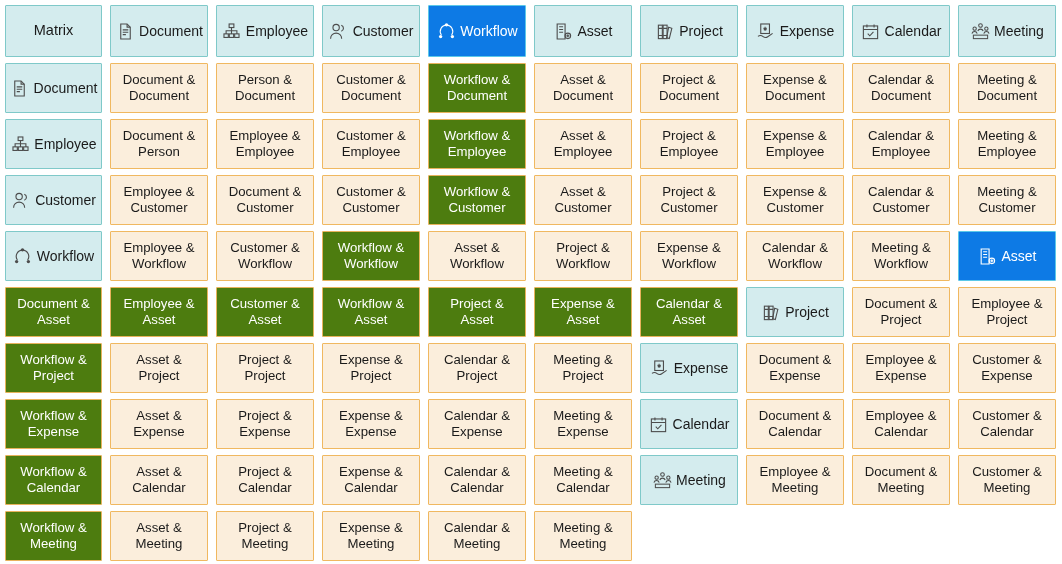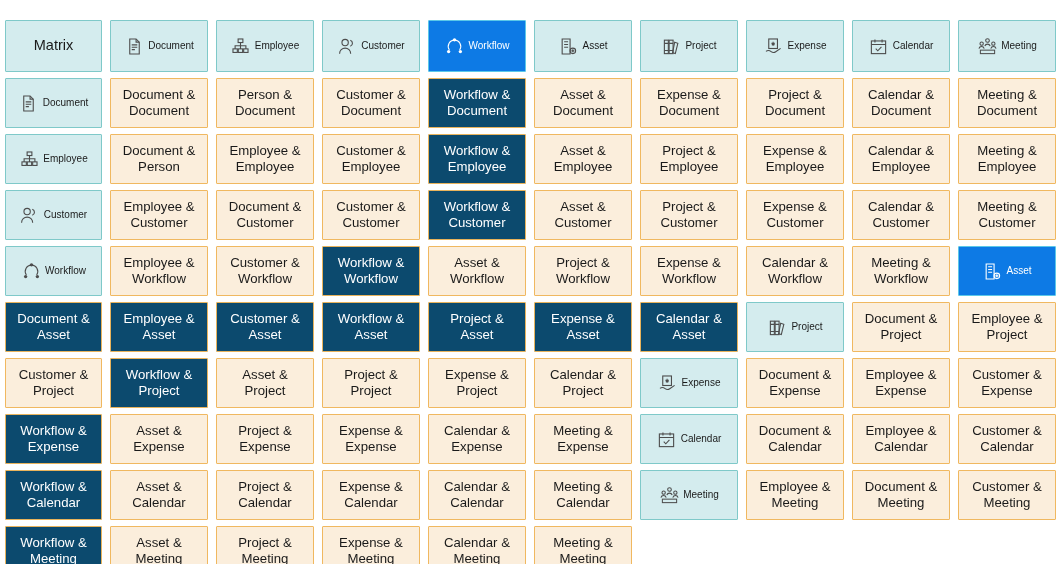--- a/index.html
+++ b/index.html
@@ -8,57 +8,57 @@
     background: #ffffff;
     font-family: "Liberation Sans", sans-serif;
     overflow: hidden;
   }
   #matrix {
     display: grid;
     grid-template-columns: 105px repeat(9, 106px);
     grid-template-rows: 58px repeat(9, 56px);
     column-gap: 0px; row-gap: 0px;
     width: 1062px; height: 564px;
-    padding: 17px 2px 1px 1px;
+    padding: 2px 2px 1px 1px;
     background: #ffffff;
   }
   .cellwrap {
     padding: 3px 4px;
     display: flex;
   }
   .cell {
     flex: 1;
     display: flex;
     align-items: center;
     justify-content: center;
     text-align: center;
     line-height: 1.18;
     border-radius: 1px;
   }
   
   .cell.head {
     background: #d4ecee;
     border: 1px solid #7fc9c9;
     color: #1a1a1a;
-    font-size: 10px;
+    font-size: 14px;
     gap: 4px;
     padding: 2px 3px;
   }
   .cell.head.corner { font-size: 14.5px; }
   
   .cell.body {
     background: #fbeedc;
     border: 1px solid #f0b860;
     color: #1a1a1a;
     font-size: 13.2px;
     padding: 2px 4px;
   }
   
   .cell.hl {
-    background: #0c4a6e;
+    background: #4d7c0f;
     border-color: #e8b35c;
     color: #ffffff;
   }
   .cell.head.hl {
     background: #0d7ae5;
     border-color: #5bc8e8;
     color: #ffffff;
   }
   .label { display: inline-block; white-space: nowrap; }
   .body .label { white-space: normal; }
@@ -231,26 +231,26 @@
         <span class="label">Workflow &amp; Document</span>
       </div>
     </div>
     <div class="cellwrap">
       <div class="cell body">
         <span class="label">Asset &amp; Document</span>
       </div>
     </div>
     <div class="cellwrap">
       <div class="cell body">
+        <span class="label">Project &amp; Document</span>
+      </div>
+    </div>
+    <div class="cellwrap">
+      <div class="cell body">
         <span class="label">Expense &amp; Document</span>
-      </div>
-    </div>
-    <div class="cellwrap">
-      <div class="cell body">
-        <span class="label">Project &amp; Document</span>
       </div>
     </div>
     <div class="cellwrap">
       <div class="cell body">
         <span class="label">Calendar &amp; Document</span>
       </div>
     </div>
     <div class="cellwrap">
       <div class="cell body">
         <span class="label">Meeting &amp; Document</span>
@@ -490,25 +490,20 @@
       <div class="cell body">
         <span class="label">Document &amp; Project</span>
       </div>
     </div>
     <div class="cellwrap">
       <div class="cell body">
         <span class="label">Employee &amp; Project</span>
       </div>
     </div>
     <div class="cellwrap">
-      <div class="cell body">
-        <span class="label">Customer &amp; Project</span>
-      </div>
-    </div>
-    <div class="cellwrap">
       <div class="cell body hl">
         <span class="label">Workflow &amp; Project</span>
       </div>
     </div>
     <div class="cellwrap">
       <div class="cell body">
         <span class="label">Asset &amp; Project</span>
       </div>
     </div>
     <div class="cellwrap">
@@ -517,20 +512,25 @@
       </div>
     </div>
     <div class="cellwrap">
       <div class="cell body">
         <span class="label">Expense &amp; Project</span>
       </div>
     </div>
     <div class="cellwrap">
       <div class="cell body">
         <span class="label">Calendar &amp; Project</span>
+      </div>
+    </div>
+    <div class="cellwrap">
+      <div class="cell body">
+        <span class="label">Meeting &amp; Project</span>
       </div>
     </div>
     <div class="cellwrap">
       <div class="cell head">
         <span class="ico">
           <svg viewBox="0 0 24 24" fill="none" stroke-width="1.4">
             <rect x="6" y="2.5" width="11" height="12"></rect>
             <path d="M11.5 6v5M9.5 7.5l2 1.5 2-1.5M9.8 9.6h3.6"></path>
             <path d="M2.5 18.2c2-1.6 4.6-1.3 6.5.2 1.6 1.3 4 1.4 5.8.2l6.2-4.2"></path>
           </svg>

